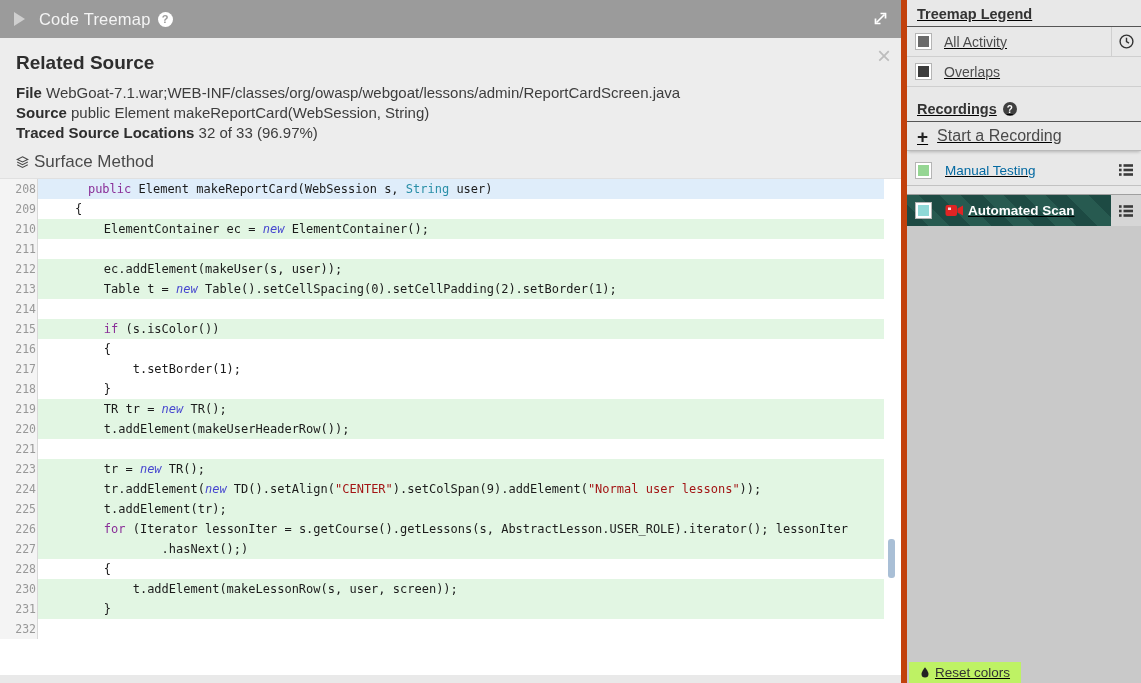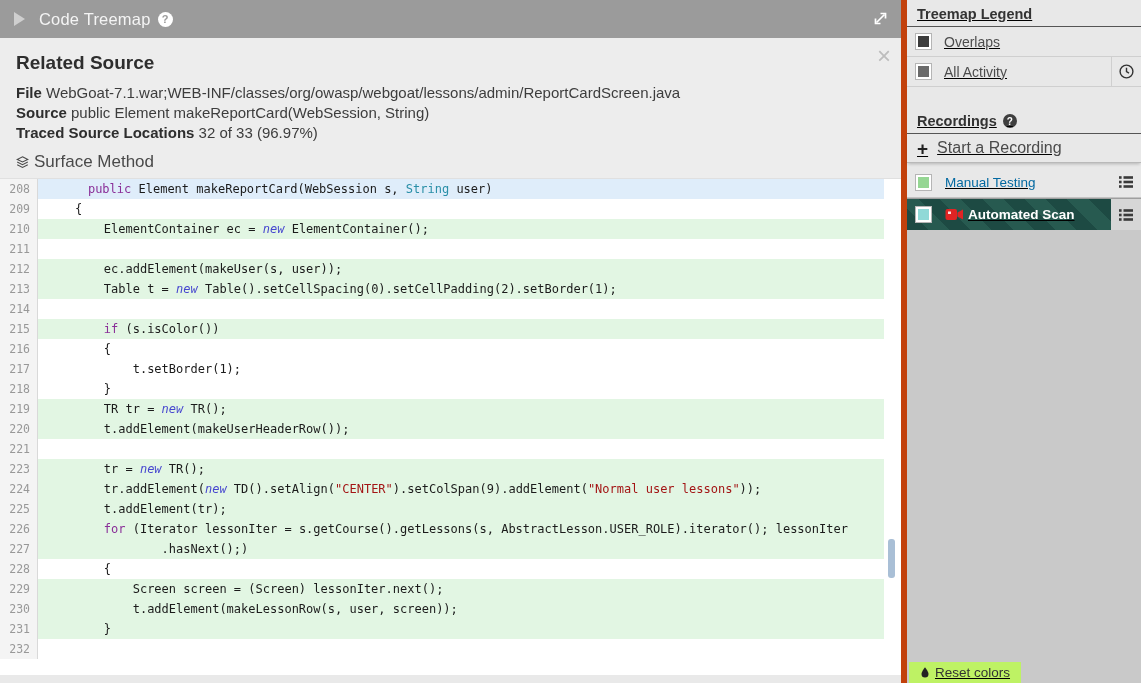--- a/index.html
+++ b/index.html
@@ -37,21 +37,21 @@
     color:#bdbdbd; cursor:pointer; font-weight:normal;
   }
   .meta-line { font-size:15px; line-height:20px; color:#3d3d3d; white-space:nowrap; }
   .meta-line b { color:#2e2e2e; }
   .surface-row { margin-top:9px; font-size:17px; color:#4a4a4a; display:flex; align-items:center; gap:5px; }
 
   
   .code-wrap { flex:1 1 auto; background:#fff; overflow:hidden; position:relative; border-top:1px solid #e0e0e0; }
   .code-row { display:flex; height:20px; line-height:20px; font-family:"DejaVu Sans Mono","Liberation Mono",monospace; }
   .gutter {
-    flex:0 0 38px; text-align:right; padding-right:7px; color:#989898;
+    flex:0 0 38px; text-align:right; padding-right:1px; color:#989898;
     background:#f4f4f4; border-right:1px solid #d9d9d9; font-size:11.5px;
   }
   .code-text { flex:1 1 auto; margin-right:17px; padding-left:8px; font-size:12px; white-space:pre; color:#1b1b1b; overflow:hidden; }
   .hl-green .code-text { background:#e2f6e3; }
   .hl-blue  .code-text { background:#dfedfa;padding-left:21px; }
   .tk-p { color:#1b1b1b; }
   .tk-k { color:#8a2f98; }
   .tk-n { color:#4747cf;font-style:italic; }
   .tk-y { color:#2a8fa8; }
   .tk-s { color:#a31515; }
@@ -67,21 +67,21 @@
   
   .sidebar {
     width:240px; height:683px; border-left:6px solid #c2410c;
     background:#e8e8e8; display:flex; flex-direction:column;text-decoration:underline;
   }
   .sb-heading {
     font-size:14.5px; font-weight:bold; color:#333;
     padding:6px 10px 4px 10px; border-bottom:1px solid #555;
     display:flex; align-items:center; gap:6px;
   }
-  .sb-heading.recordings { margin-top:20px;align-items:center; }
+  .sb-heading.recordings { margin-top:8px;align-items:center; }
   .sb-help {
     width:14px; height:14px; border-radius:50%; background:#3f3f3f; color:#fff;
     font-size:10px; font-weight:bold; display:flex; align-items:center; justify-content:center; cursor:pointer;
   }
   .legend-row {
     height:30px; display:flex; align-items:center; padding-left:9px;
     border-bottom:1px solid #cfcfcf; font-size:14px; color:#4d4d4d; cursor:pointer;
   }
   .swatch { width:15px; height:15px; border:2px solid #fff; outline:1px solid #b5b5b5; margin-right:13px; flex:0 0 auto; }
   .legend-label { flex:1 1 auto; }
@@ -91,21 +91,21 @@
   .start-rec {
     height:29px; display:flex; align-items:center; padding-left:10px; gap:9px;
     font-size:16px; color:#4a4a4a; border-bottom:1px solid #b9b9b9; cursor:pointer;
     box-shadow:0 2px 3px -1px rgba(0,0,0,.22);
   }
   .plus { font-size:19px; font-weight:bold; color:#222; line-height:1; }
 
   .rec-row { height:31px; display:flex; align-items:center; padding-left:9px; font-size:13.5px; color:#0369a1; margin-top:4px; cursor:pointer; border-bottom:1px solid #c2c2c2; }
   .rec-row .swatch { margin-right:14px; }
   .rec-row.active {
-    margin-top:0; height:32px; border-top:1px solid #9f9f9f; border-bottom:none;
+    margin-top:8px; height:32px; border-top:1px solid #9f9f9f; border-bottom:none;
     background:repeating-linear-gradient(45deg,#1d4a43 0 15px,#275a50 15px 30px);
     color:#fff; font-weight:bold;
   }
   .rec-row.active .icon-cell { background:#d6d6d6; }
   .rec-label { flex:1 1 auto; display:flex; align-items:center; gap:4px; }
 
   .sb-rest { flex:1 1 auto; background:#c9c9c9; display:flex; }
   .reset-btn {
     margin:auto auto 0 2px; width:112px; height:21px; background:#bef264;
     border:none; font-family:inherit; font-size:13.5px; color:#333;
@@ -235,24 +235,20 @@
         </div>
         <div class="code-row hl-green">
           <span class="gutter">227</span>
           <span class="code-text"><span class="tk-p">                .hasNext();)</span></span>
         </div>
         <div class="code-row">
           <span class="gutter">228</span>
           <span class="code-text"><span class="tk-p">        {</span></span>
         </div>
         <div class="code-row hl-green">
-          <span class="gutter">229</span>
-          <span class="code-text"><span class="tk-p">            Screen screen = (Screen) lessonIter.next();</span></span>
-        </div>
-        <div class="code-row hl-green">
           <span class="gutter">230</span>
           <span class="code-text"><span class="tk-p">            t.addElement(makeLessonRow(s, user, screen));</span></span>
         </div>
         <div class="code-row hl-green">
           <span class="gutter">231</span>
           <span class="code-text"><span class="tk-p">        }</span></span>
         </div>
         <div class="code-row">
           <span class="gutter">232</span>
           <span class="code-text"></span>
@@ -263,36 +259,36 @@
     </div>
   </div>
 
   <div class="bottom-strip"></div>
 </div>
 
 <div class="sidebar">
 
   <div class="sb-heading">
     <span>Treemap Legend</span>
-  </div>
-
-  <div class="legend-row">
-    <span class="swatch" style="background-color: rgb(60, 60, 60);"></span>
-    <span class="legend-label">Overlaps</span>
   </div>
 
   <div class="legend-row">
     <span class="swatch" style="background-color: rgb(106, 106, 106);"></span>
     <span class="legend-label">All Activity</span>
     <span class="icon-cell bordered">
       <svg width="17" height="17" viewBox="0 0 17 17">
         <circle cx="8.5" cy="8.5" r="6.4" fill="none" stroke="#333" stroke-width="1.4"></circle>
         <path d="M8.5 4.8 V8.7 L11 10.2" fill="none" stroke="#333" stroke-width="1.4"></path>
       </svg>
     </span>
+  </div>
+
+  <div class="legend-row">
+    <span class="swatch" style="background-color: rgb(60, 60, 60);"></span>
+    <span class="legend-label">Overlaps</span>
   </div>
 
   <div class="sb-heading recordings">
     <span>Recordings</span>
     <span class="sb-help">?</span>
   </div>
 
   <div class="start-rec">
     <span class="plus">+</span>
     <span>Start a Recording</span>

